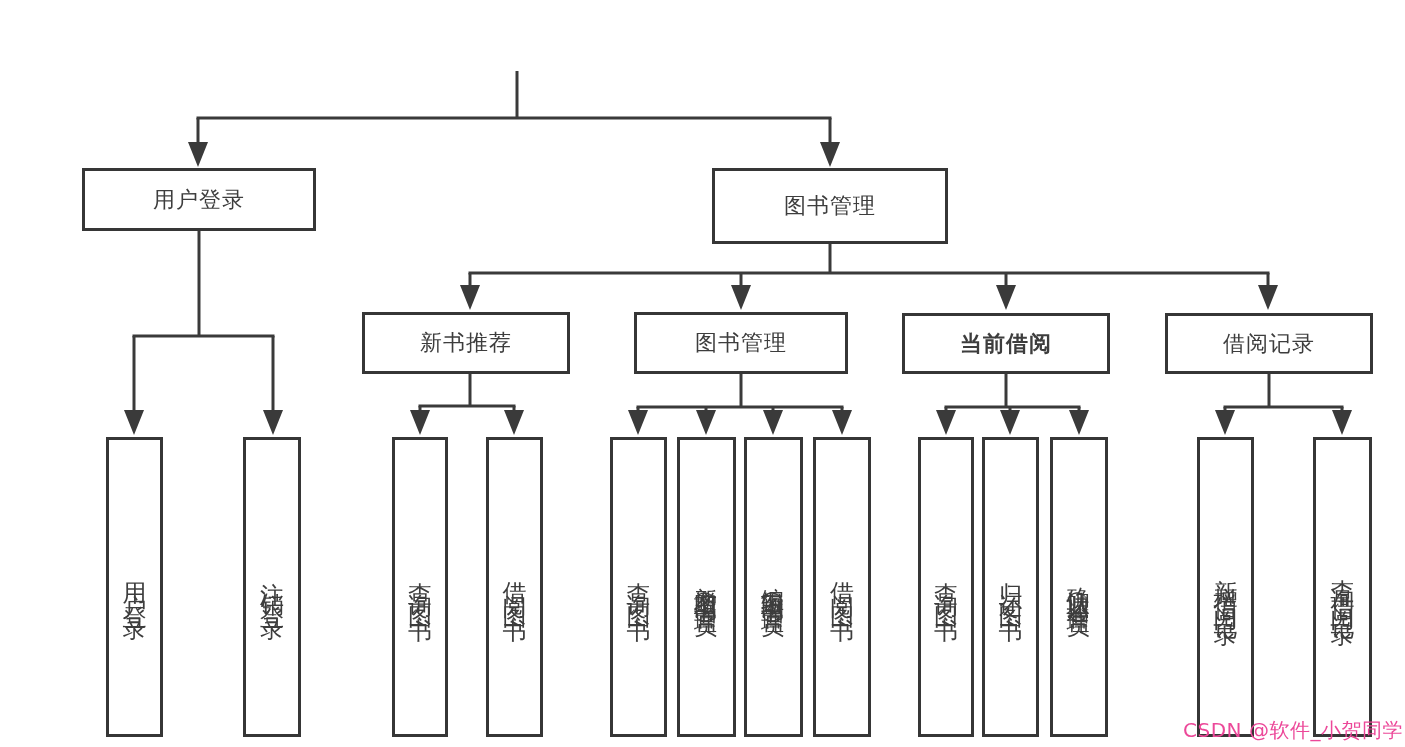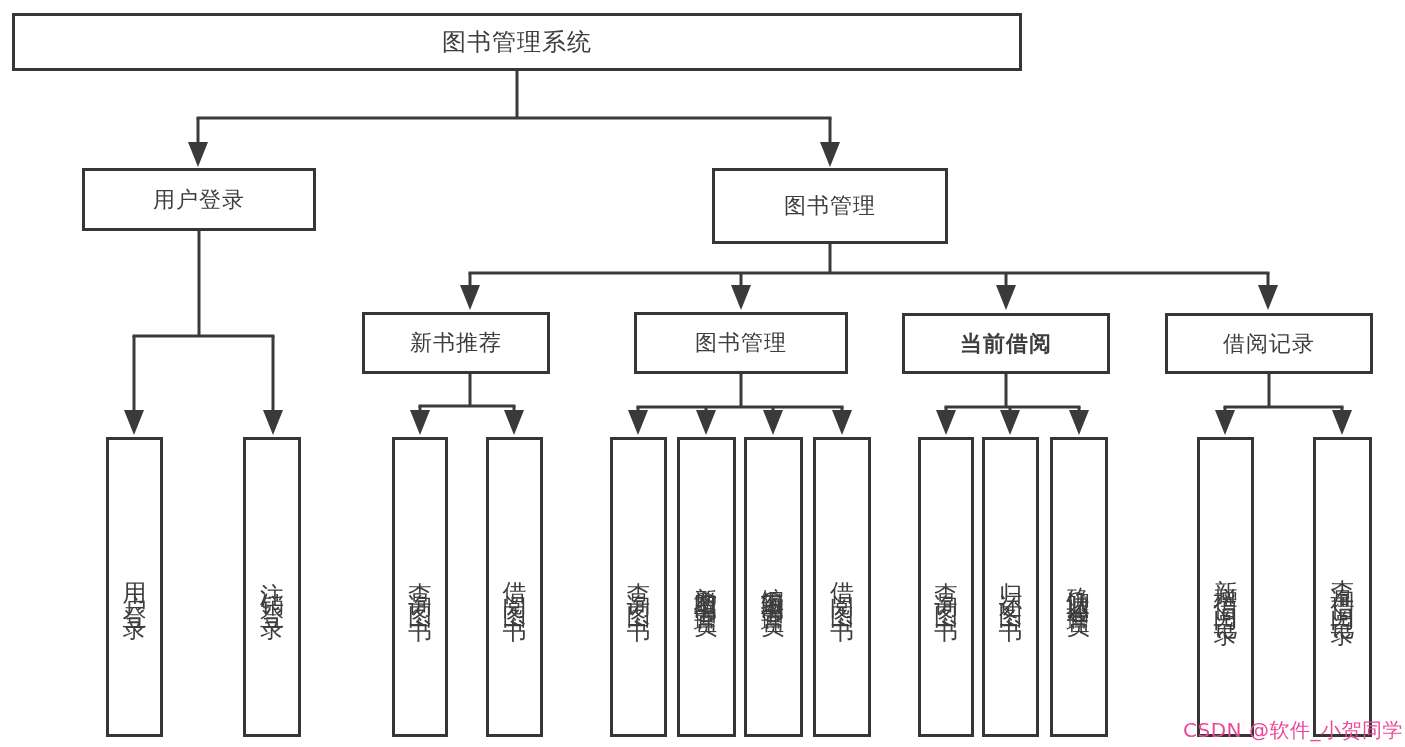--- a/index.html
+++ b/index.html
@@ -112,26 +112,25 @@
       <polygon points="773,435 763,410 783,410"></polygon>
       <polygon points="842,435 832,410 852,410"></polygon>
       <polygon points="946,435 936,410 956,410"></polygon>
       <polygon points="1010,435 1000,410 1020,410"></polygon>
       <polygon points="1079,435 1069,410 1089,410"></polygon>
       <polygon points="1225,435 1215,410 1235,410"></polygon>
       <polygon points="1342,435 1332,410 1352,410"></polygon>
     </g>
   </svg>
 
-  <div class="box hbox root" style="left:12px;top:13px;width:1010px;height:58px;">图书管理系统</div>
 
   <div class="box hbox" style="left:82px;top:168px;width:234px;height:63px;">用户登录</div>
   <div class="box hbox" style="left:712px;top:168px;width:236px;height:76px;">图书管理</div>
 
-  <div class="box hbox" style="left:362px;top:312px;width:188px;height:62px;">新书推荐</div>
+  <div class="box hbox" style="left:362px;top:312px;width:208px;height:62px;">新书推荐</div>
   <div class="box hbox" style="left:634px;top:312px;width:214px;height:62px;">图书管理</div>
   <div class="box hbox" style="left:902px;top:313px;width:208px;height:61px;font-weight:bold;">当前借阅</div>
   <div class="box hbox" style="left:1165px;top:313px;width:208px;height:61px;">借阅记录</div>
 
   <div class="box vbox vt4" style="left:106px;width:57px;">用户登录</div>
   <div class="box vbox vt4" style="left:243px;width:58px;">注销登录</div>
 
   <div class="box vbox vt4" style="left:392px;width:56px;">查询图书</div>
   <div class="box vbox vt4" style="left:486px;width:57px;">借阅图书</div>
 

